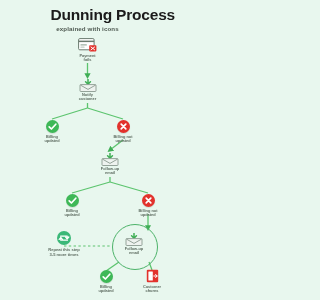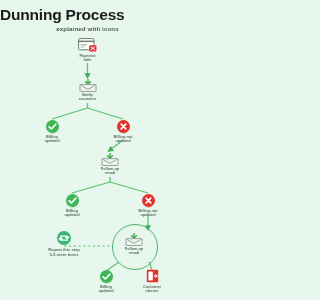--- a/index.html
+++ b/index.html
@@ -7,21 +7,21 @@
     width:175px;height:300px;
     background:#e8f7ee;
     font-family:"Liberation Sans", sans-serif;
     overflow:hidden;
     position:relative;
   }
   #stage{position:absolute;inset:0;}
   #wires{position:absolute;inset:0;width:175px;height:300px;}
 
   .title{
-    position:absolute;left:0;top:6px;width:175px;text-align:left;
+    position:absolute;left:0;top:6px;width:175px;text-align:right;
     font-size:15.5px;font-weight:bold;color:#1b1b1b;letter-spacing:-0.2px;
     line-height:17px;
   }
   .subtitle{
     position:absolute;left:0;top:25px;width:175px;text-align:center;
     font-size:6.2px;font-weight:bold;color:#4f5a52;letter-spacing:0.1px;
   }
 
   .node{position:absolute;text-align:center;}
   .cap{

